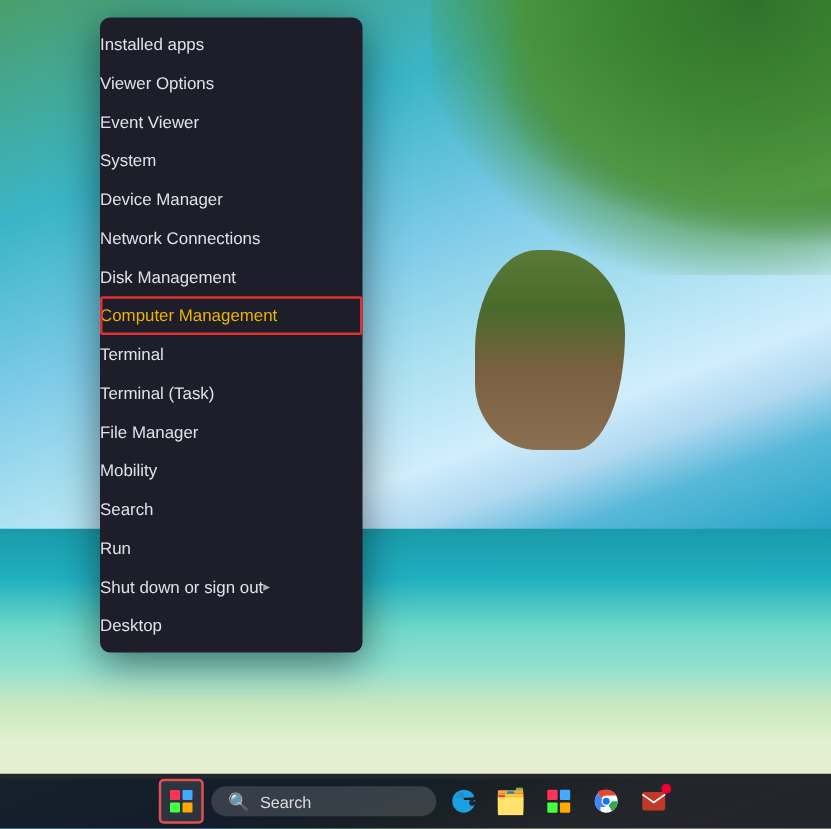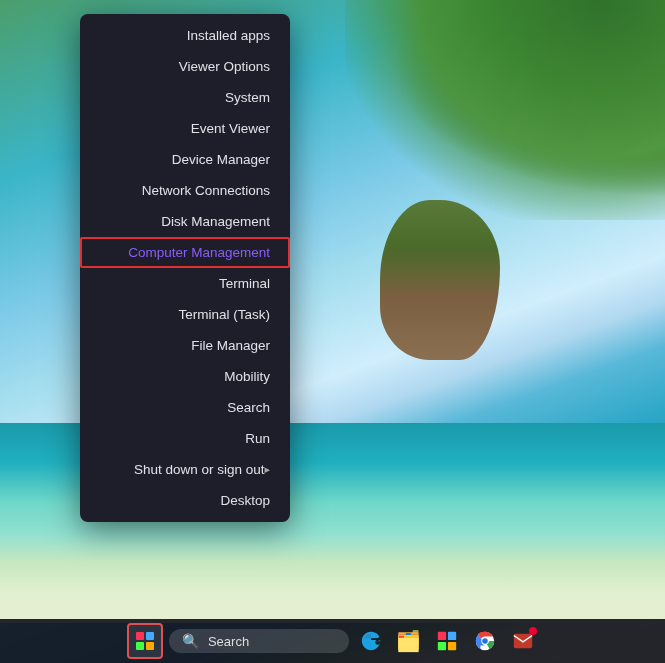--- a/index.html
+++ b/index.html
@@ -174,36 +174,36 @@
       top: 14px;
       width: 210px;
       background: #1e1e2a;
       border-radius: 8px;
       padding: 6px 0;
       z-index: 200;
       box-shadow: 0 8px 32px rgba(0,0,0,0.5);
     }
 
     .menu-item {
-      padding: 8px 20px;
+      padding: 8px 0;
       color: #e0e0e8;
       font-size: 13.5px;
       cursor: pointer;
       display: flex;
       align-items: center;
-      justify-content: flex-end;
+      justify-content: flex-start;
       white-space: nowrap;
     }
 
     .menu-item.highlighted {
       background: transparent;
       outline: 2px solid #e03030;
       outline-offset: -2px;
       border-radius: 2px;
-      color: #8b5cf6;
+      color: #eab308;
     }
 
     .menu-item .arrow {
       font-size: 11px;
       color: #aaa;
     }
   </style>
 </head>
 <body>
 
@@ -213,24 +213,24 @@
 <div class="beach"></div>
 
 <div id="context-menu">
   <div class="menu-item">
     <span>Installed apps</span>
   </div>
   <div class="menu-item">
     <span>Viewer Options</span>
   </div>
   <div class="menu-item">
+    <span>Event Viewer</span>
+  </div>
+  <div class="menu-item">
     <span>System</span>
-  </div>
-  <div class="menu-item">
-    <span>Event Viewer</span>
   </div>
   <div class="menu-item">
     <span>Device Manager</span>
   </div>
   <div class="menu-item">
     <span>Network Connections</span>
   </div>
   <div class="menu-item">
     <span>Disk Management</span>
   </div>

